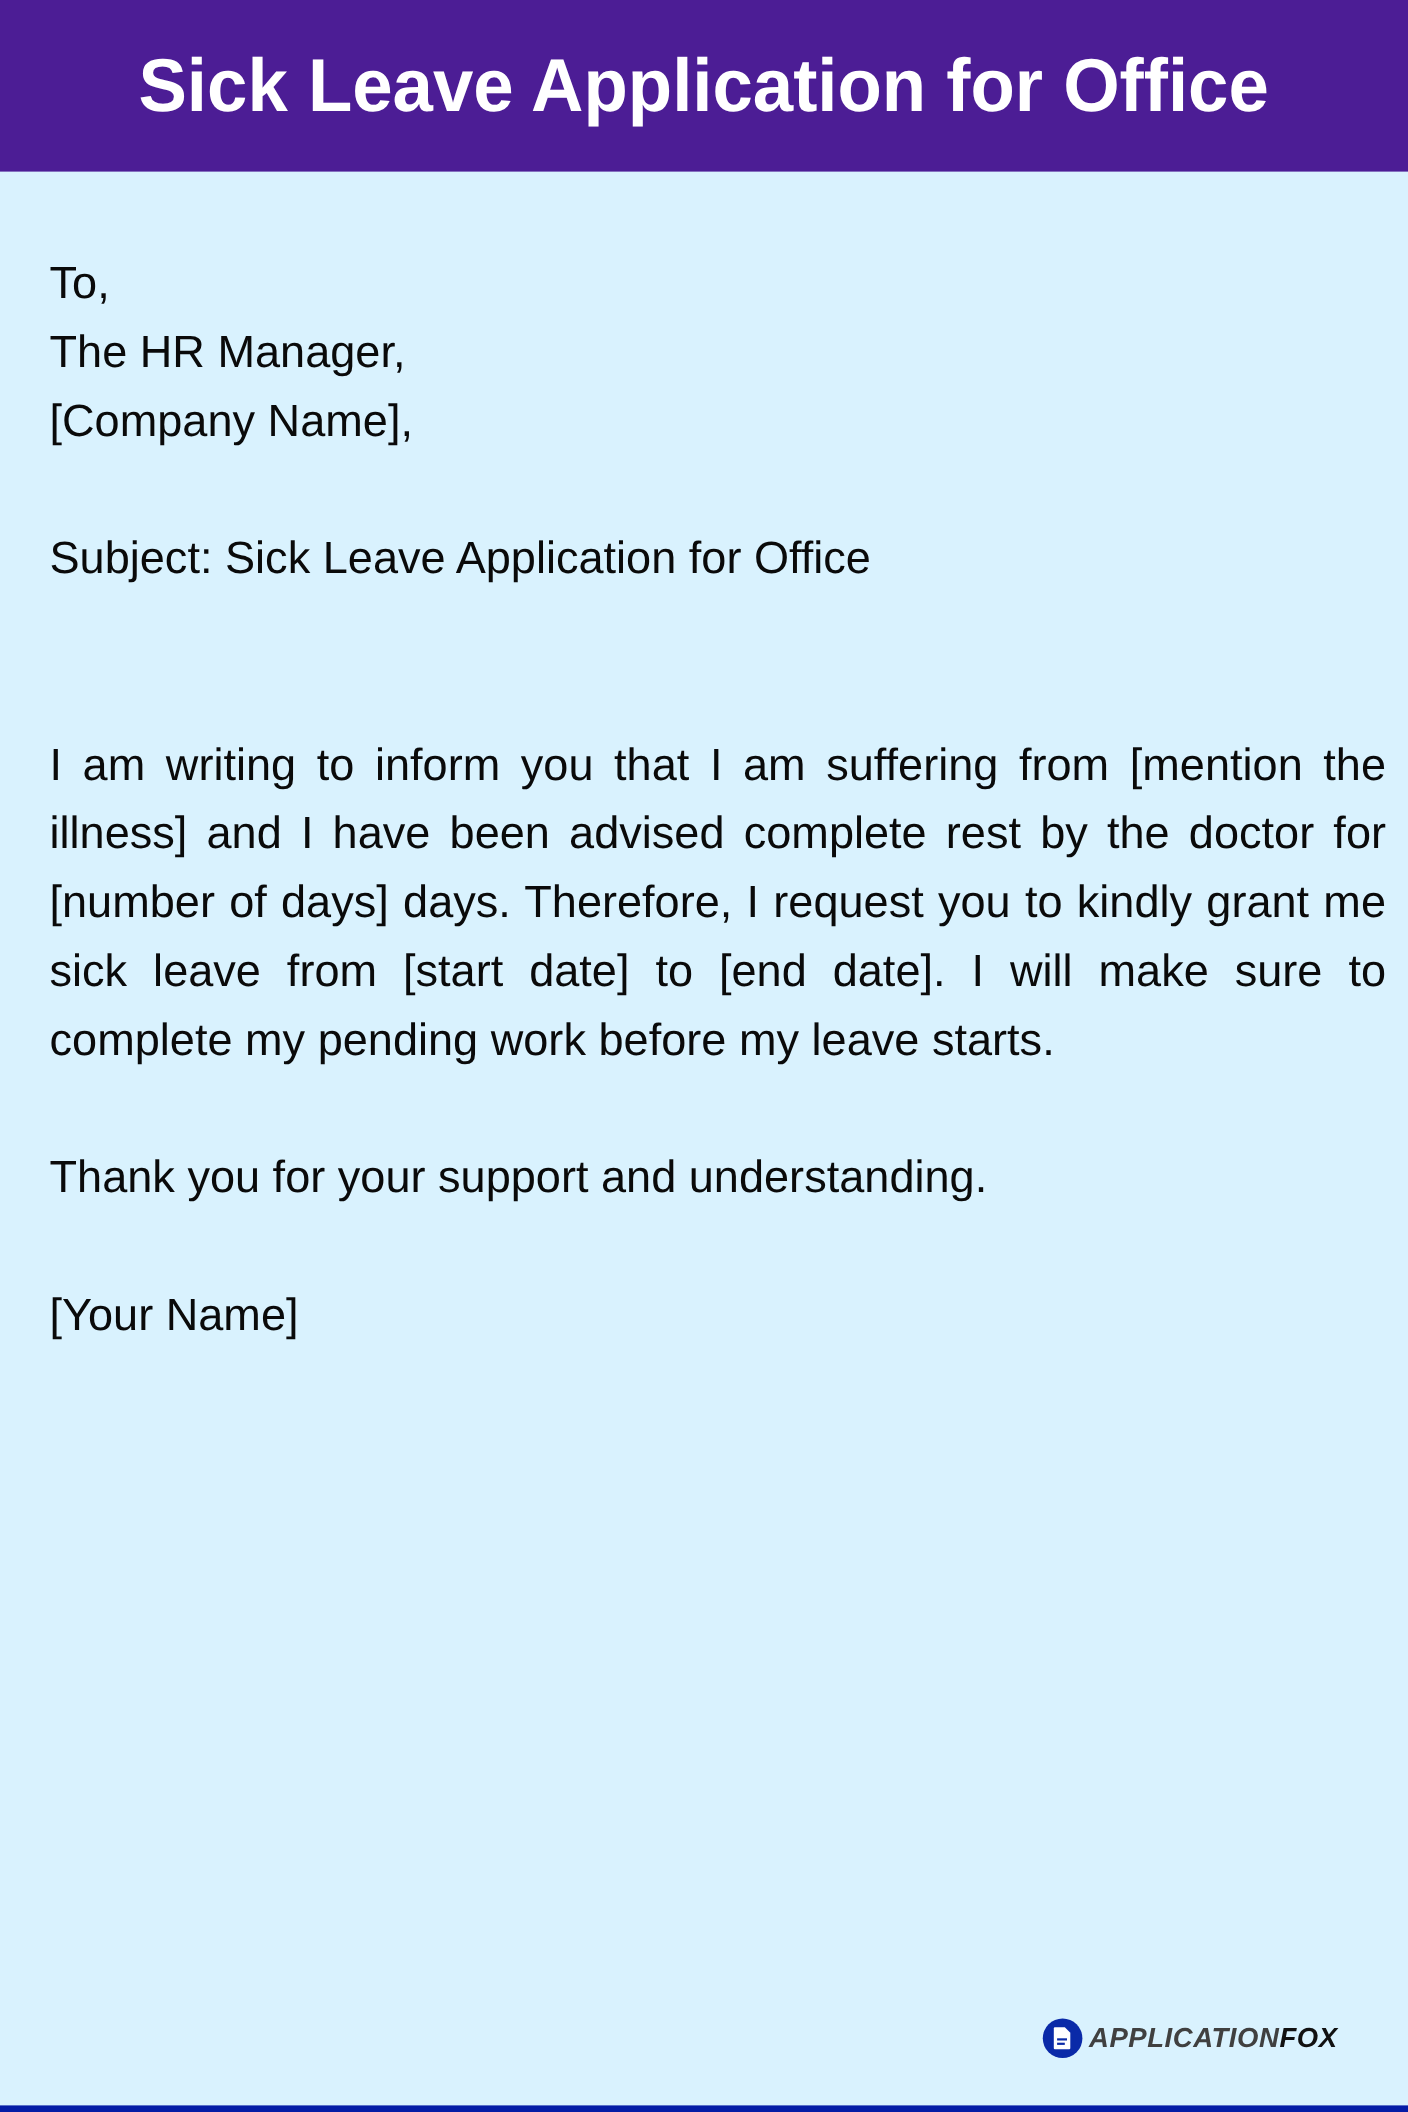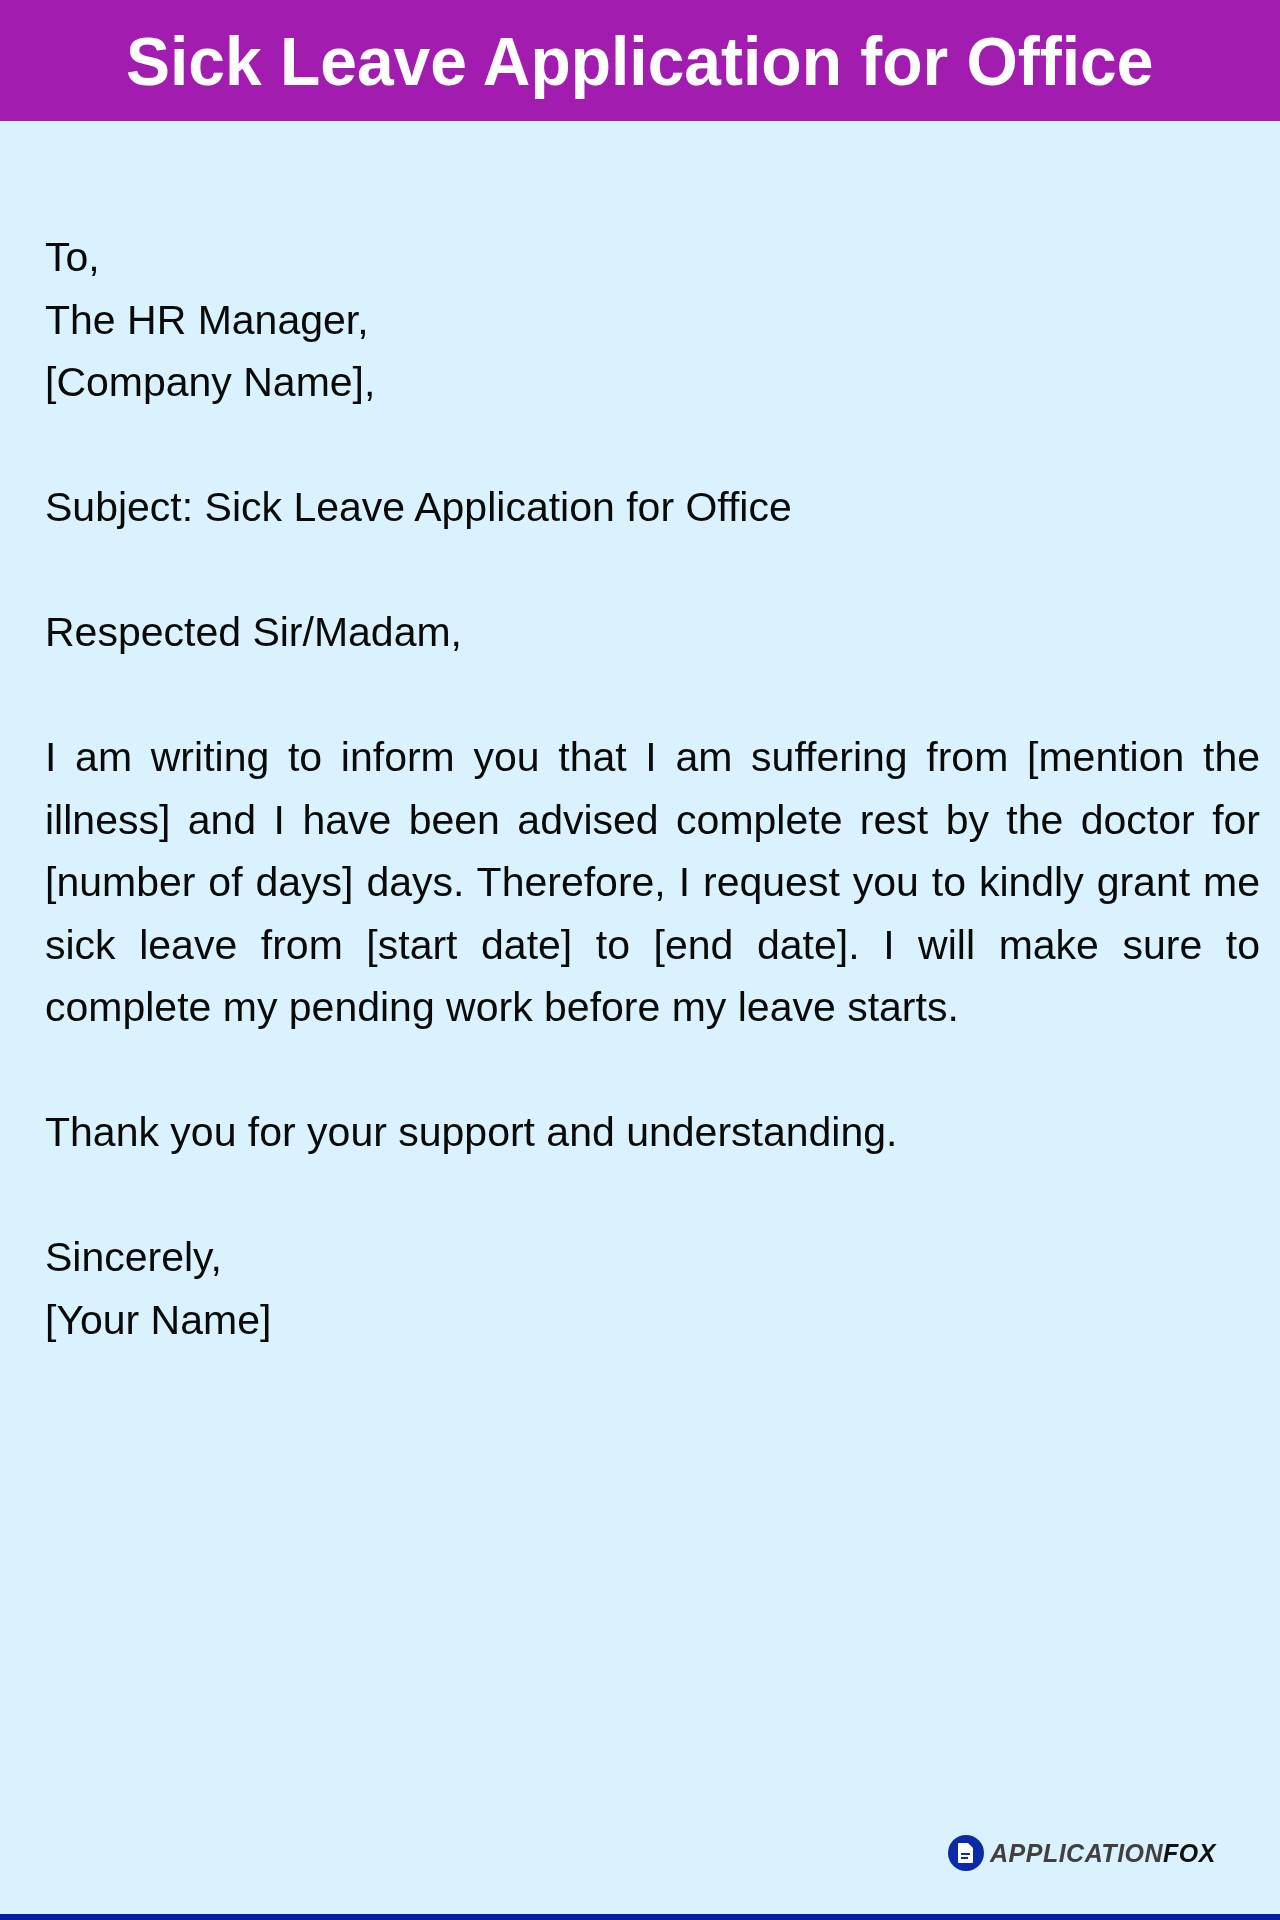--- a/index.html
+++ b/index.html
@@ -1,17 +1,17 @@
 <!DOCTYPE html>
 <html><head>
 <meta charset="utf-8">
 <style>
   html,body{margin:0;padding:0;}
   body{width:1280px;height:1920px;background:#d9f2fe;position:relative;overflow:hidden;font-family:"Liberation Sans",sans-serif;color:#0a0a0a;}
-  .header{position:absolute;left:0;top:0;width:1280px;height:121px;background:#a21caf;display:flex;align-items:center;justify-content:center;}
+  .header{position:absolute;left:0;top:0;width:1280px;height:156px;background:#4c1d95;display:flex;align-items:center;justify-content:center;}
   .title{color:#fff;font-family:"Liberation Sans",sans-serif;font-weight:bold;font-size:68px;letter-spacing:0px;transform:scaleX(0.97);white-space:nowrap;}
   .letter{position:absolute;left:24px;top:226px;width:1236px;font-size:41px;line-height:62.5px;}
   .line{display:block;white-space:nowrap;margin-left:21px;}
   .gap{display:block;height:62.5px;}
   .para{text-align:justify;text-align-last:left;white-space:normal;word-spacing:0px;}
   .logo{position:absolute;left:948px;top:1835px;display:flex;align-items:center;}
   .logo-icon{width:36px;height:36px;border-radius:50%;background:#0a2aa8;display:flex;align-items:center;justify-content:center;margin-right:6px;}
   .logo-text{font-family:"Liberation Sans",sans-serif;font-weight:bold;font-style:italic;font-size:25px;letter-spacing:0.5px;}
   .logo-a{color:#404040;}
   .logo-b{color:#111;margin-top:37px;}
@@ -24,27 +24,25 @@
   <div class="title">Sick Leave Application for Office</div>
 </div>
 
 <div class="letter">
   <span class="line">To,</span>
   <span class="line">The HR Manager,</span>
   <span class="line">[Company Name],</span>
   <span class="gap"></span>
   <span class="line">Subject: Sick Leave Application for Office</span>
   <span class="gap"></span>
-  <span class="line">Respected Sir/Madam,</span>
   <span class="gap"></span>
   <span class="line para">I am writing to inform you that I am suffering from [mention the illness] and I have been advised complete rest by the doctor for [number of days] days. Therefore, I request you to kindly grant me sick leave from [start date] to [end date]. I will make sure to complete my pending work before my leave starts.</span>
   <span class="gap"></span>
   <span class="line">Thank you for your support and understanding.</span>
   <span class="gap"></span>
-  <span class="line">Sincerely,</span>
   <span class="line">[Your Name]</span>
 </div>
 
 <div class="logo">
   <span class="logo-icon">
     <svg width="20" height="22" viewBox="0 0 20 22">
       <path d="M3 1h9l5 5v14a1 1 0 0 1-1 1H3a1 1 0 0 1-1-1V2a1 1 0 0 1 1-1z" fill="#ffffff"></path>
       <rect x="5" y="11" width="9" height="2" fill="#0a2aa8"></rect>
       <rect x="5" y="15" width="7" height="2" fill="#0a2aa8"></rect>
     </svg>

